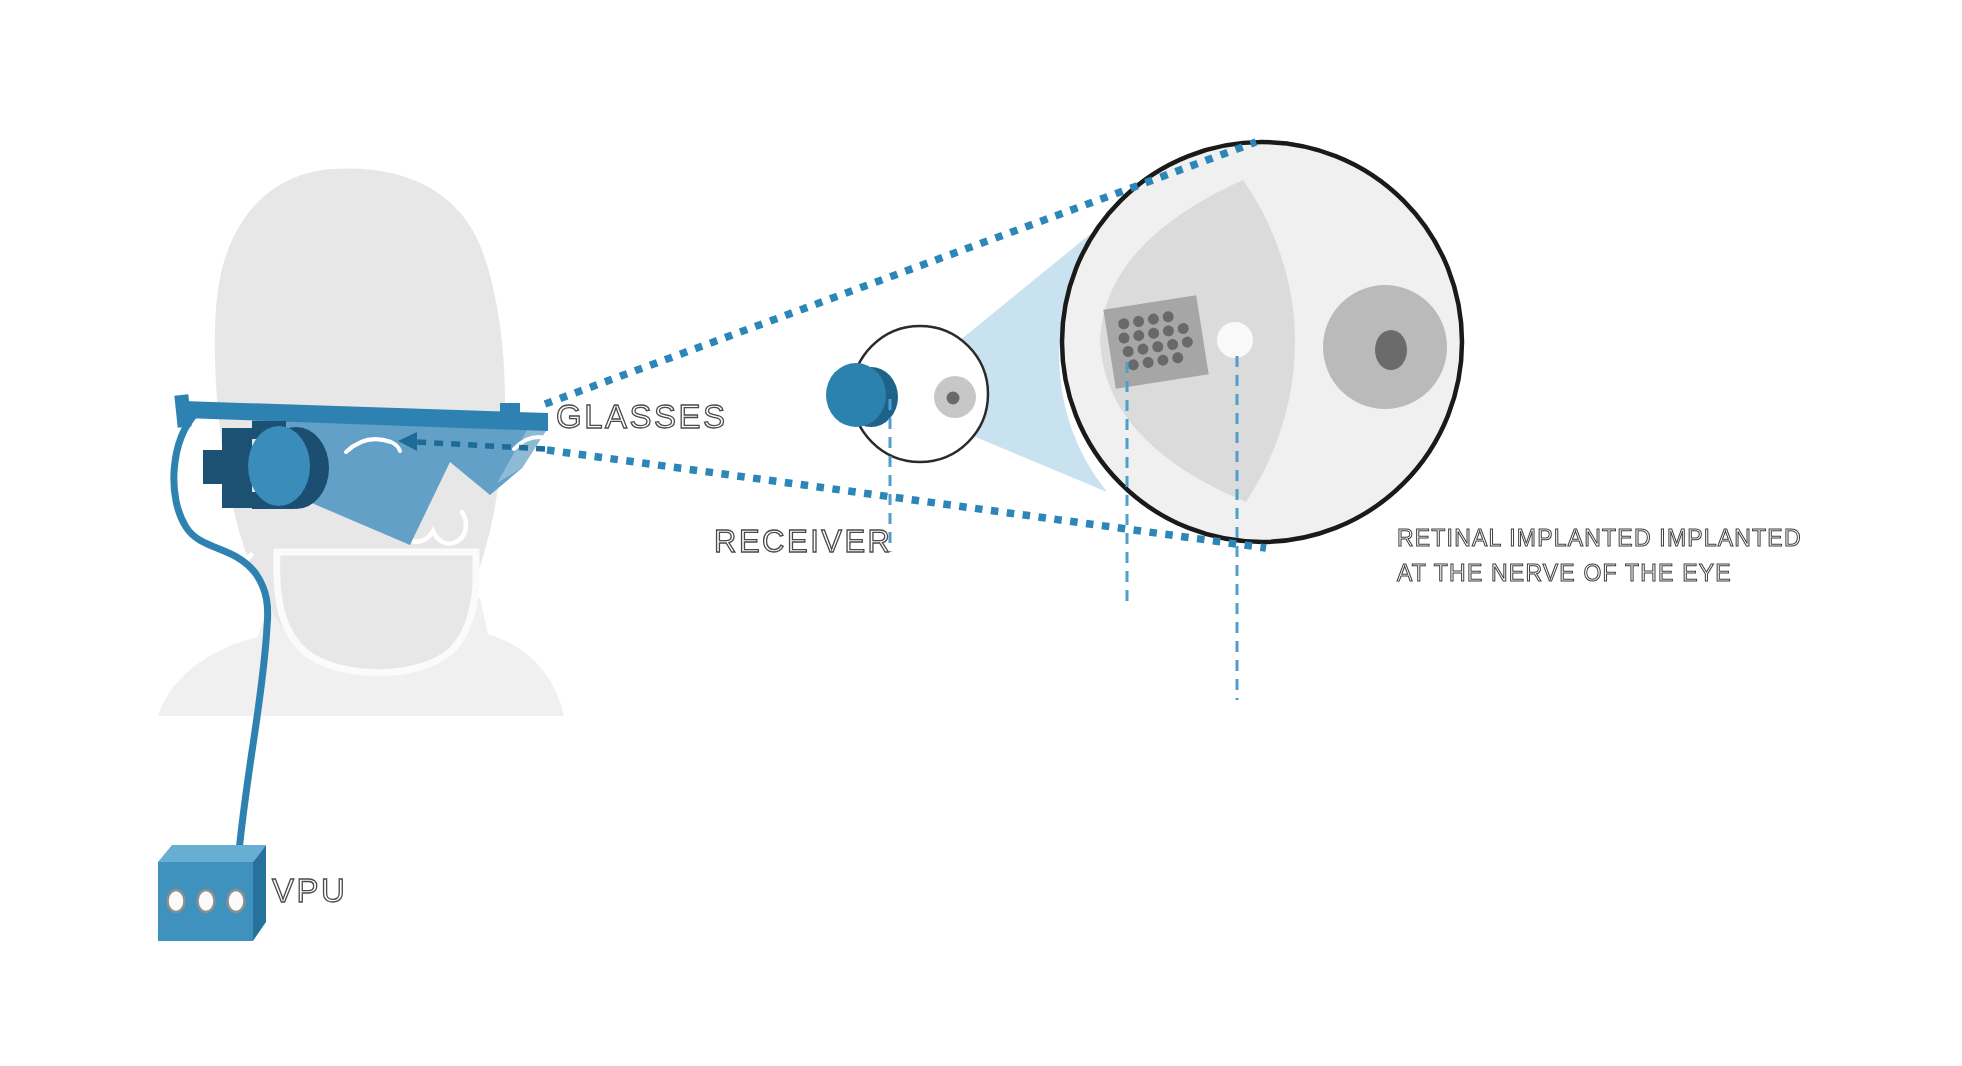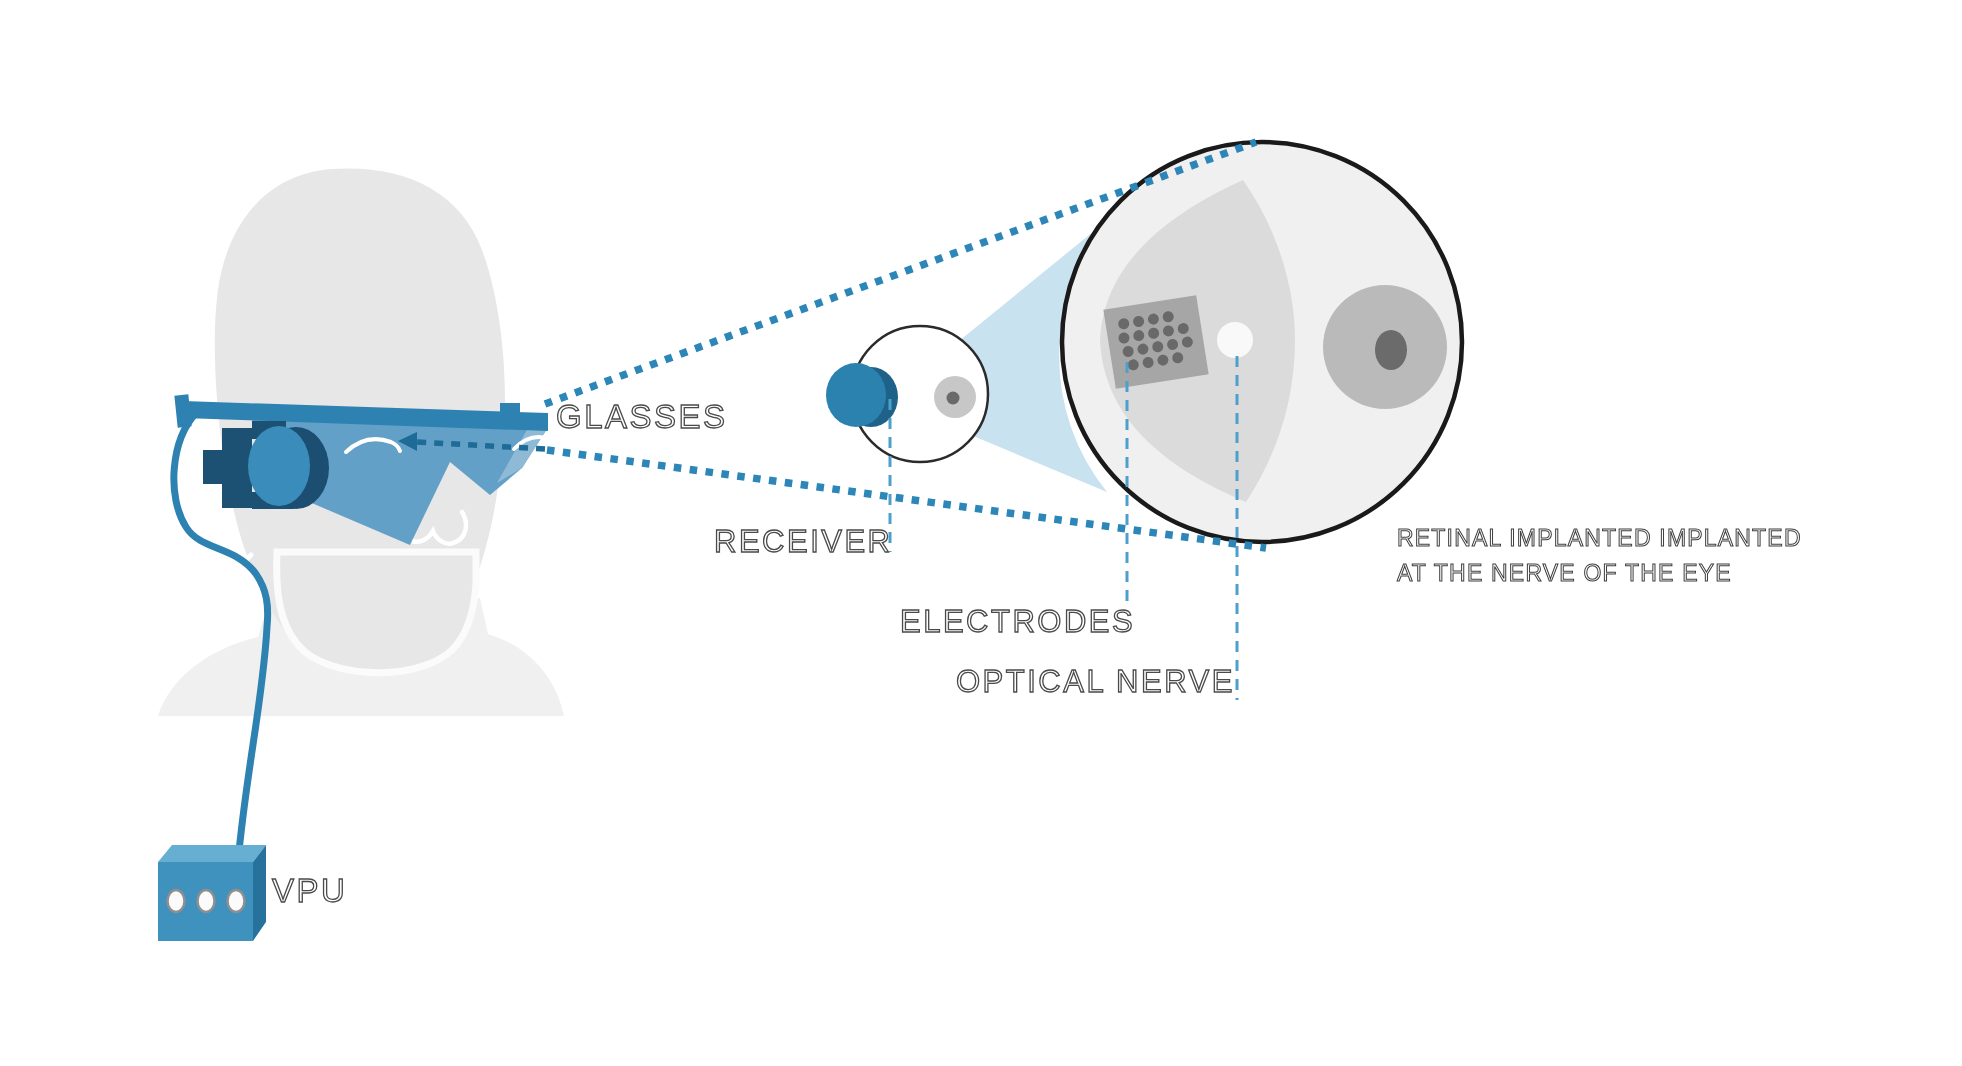--- a/index.html
+++ b/index.html
@@ -123,23 +123,21 @@
     <g stroke="#2C86B8" stroke-width="7.5" stroke-dasharray="7.5 8.5">
       <line x1="545" y1="404" x2="1256" y2="142"></line>
       <line x1="547" y1="450" x2="1266" y2="548"></line>
     </g>
   </svg>
 
   <div class="lbl lbl-lg" style="left:556px;top:398px;">GLASSES</div>
 
   <div class="lbl lbl-md" style="left:714px;top:524px;">RECEIVER</div>
 
-  <div class="lbl lbl-md" style="left:900px;top:604px;">ELECTRODES</div>
 
-  <div class="lbl lbl-md" style="left:956px;top:664px;">OPTICAL NERVE</div>
 
   <div class="lbl lbl-lg" style="left:272px;top:872px;">VPU</div>
 
   <div class="note" style="left:1397px;top:521px;">
     <div>RETINAL IMPLANTED IMPLANTED</div>
     <div>AT THE NERVE OF THE EYE</div>
   </div>
 </div>
 
 </body></html>

